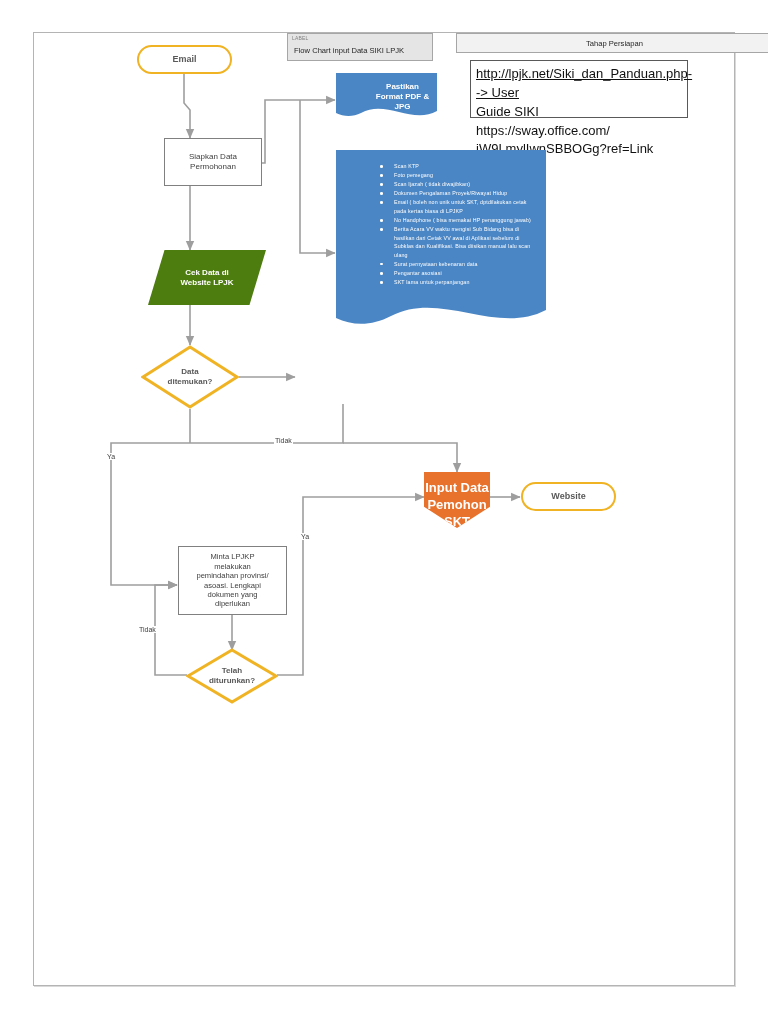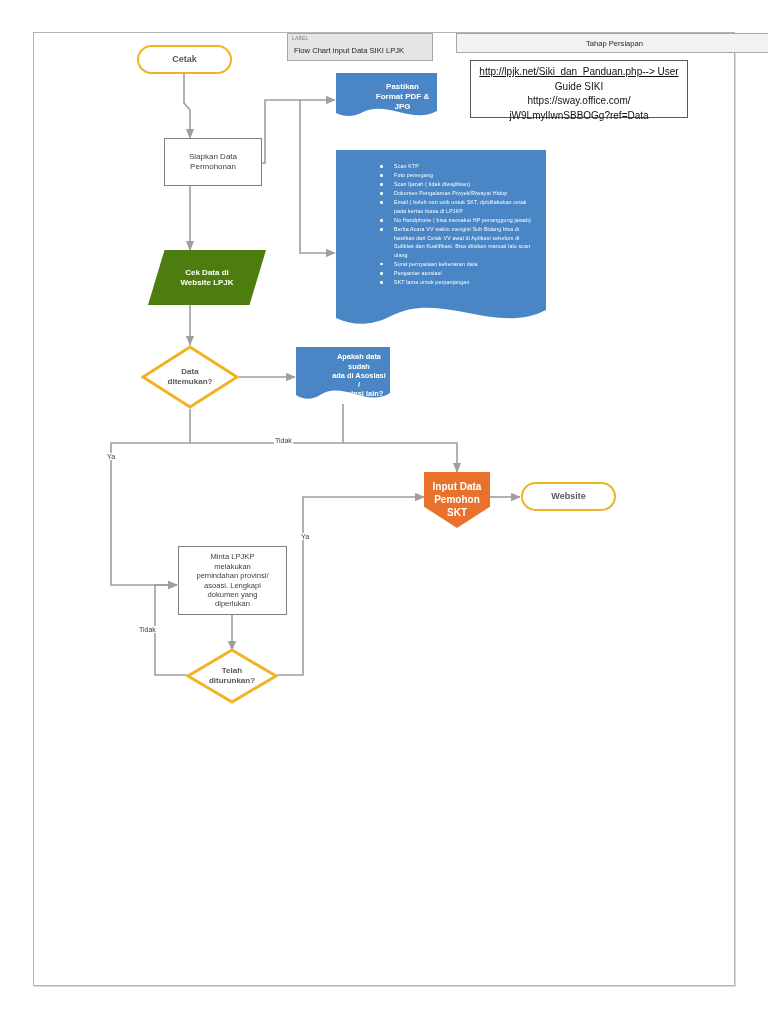--- a/index.html
+++ b/index.html
@@ -151,21 +151,21 @@
     width: 2.6px;
     height: 2.6px;
     border-radius: 50%;
     background: #ffffff;
   }
 
   
   .chevron-down {
     background: #e8722c;
     color: #ffffff;
-    font-size: 10px;
+    font-size: 13px;
     font-weight: bold;
     clip-path: polygon(0% 0%, 100% 0%, 100% 62%, 50% 100%, 0% 62%);
     align-items: flex-start;
     padding-top: 8px;
   }
 
   
   .hdr-label-box {
     position: absolute;
     border: 1px solid #a6a6a6;
@@ -197,24 +197,23 @@
     font-size: 7.6px;
     color: #262626;
   }
 
   .url-box {
     position: absolute;
     border: 1px solid #595959;
     background: #ffffff;
     box-sizing: border-box;
     padding: 4px 5px;
-    font-size: 10px;
+    font-size: 13px;
     color: #111111;
     line-height: 1.45;
-    text-align: center;
   }
   .url-box .u-link {
     text-decoration: underline;
   }
 
   
   .edge-label {
     position: absolute;
     font-size: 7px;
     color: #404040;
@@ -272,25 +271,25 @@
   </div>
 
   <div class="hdr-phase-box" style="left:456px; top:33px; width:317px; height:20px;">
     <span>Tahap Persiapan</span>
   </div>
 
   <div class="url-box" style="left:470px; top:60px; width:218px; height:58px;">
     <div class="u-link">http://lpjk.net/Siki_dan_Panduan.php--&gt; User</div>
     <div>Guide SIKI</div>
     <div>https://sway.office.com/</div>
-    <div>jW9LmylIwnSBBOGg?ref=Data</div>
+    <div>jW9LmylIwnSBBOGg?ref=Link</div>
   </div>
 
   <div class="node terminator" style="left:137px; top:45px; width:95px; height:29px;">
-    <span>Cetak</span>
+    <span>Email</span>
   </div>
 
   <div class="node process" style="left:140px; top:138px; width:98px; height:48px;margin-left:24px;">
     <span>Siapkan Data
 Permohonan</span>
   </div>
 
   <div class="node doc" style="left:336px; top:73px; width:101px; height:48px;">
     <svg class="doc-shape" viewBox="0 0 101 48" preserveAspectRatio="none">
       <path d="M0,0 H101 V38 C76,52 50,26 25,40 C17,44 8,44 0,40 Z" fill="#4a86c5"></path>
@@ -325,28 +324,20 @@
   </div>
 
   <div class="node decision" style="left:141px; top:345px; width:98px; height:64px;">
     <svg class="dia-shape" viewBox="0 0 98 64" preserveAspectRatio="none">
       <polygon points="49,2 96,32 49,62 2,32" fill="#ffffff" stroke="#f0b323" stroke-width="3"></polygon>
     </svg>
     <span class="dia-label" style="white-space:pre-line;">Data
 ditemukan?</span>
   </div>
 
-  <div class="node doc" style="left:296px; top:347px; width:94px; height:57px;">
-    <svg class="doc-shape" viewBox="0 0 94 57" preserveAspectRatio="none">
-      <path d="M0,0 H94 V46 C71,61 46,33 24,48 C16,53 8,53 0,48 Z" fill="#4a86c5"></path>
-    </svg>
-    <span class="doc-label" style="white-space:pre-line; font-size:7.4px;">Apakah data sudah
-ada di Asosiasi /
-Provinsi lain?</span>
-  </div>
 
   <div class="node chevron-down" style="left:424px; top:472px; width:66px; height:56px;">
     <span style="white-space:pre-line; line-height:1.3;">Input Data
 Pemohon
 SKT</span>
   </div>
 
   <div class="node terminator" style="left:521px; top:482px; width:95px; height:29px;">
     <span>Website</span>
   </div>

